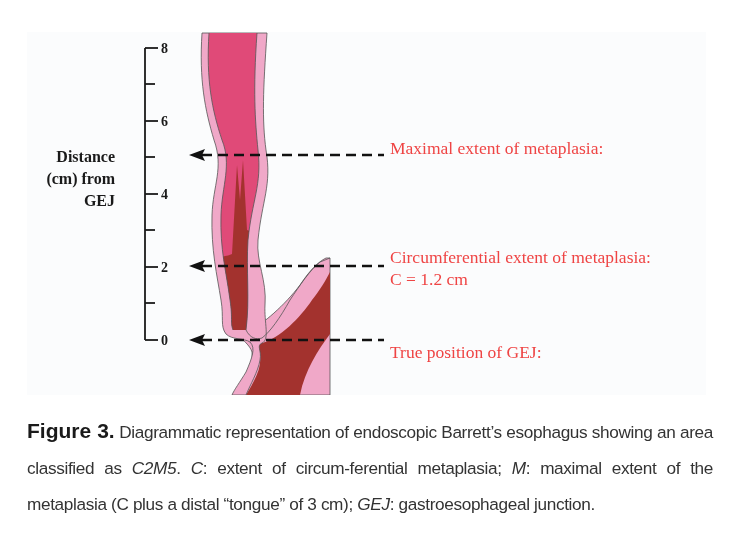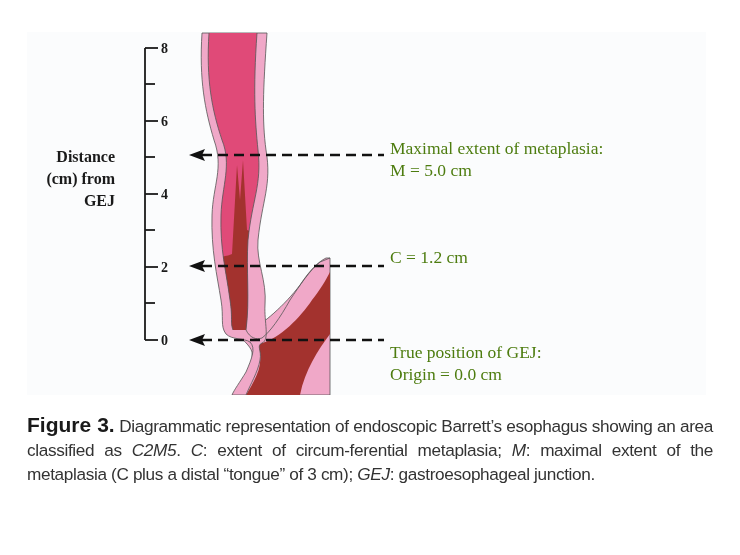--- a/index.html
+++ b/index.html
@@ -11,26 +11,26 @@
   svg.diagram { position: absolute; left: 0; top: 0; }
   .serif { font-family: "Liberation Serif", "DejaVu Serif", serif; }
   .axis-title {
     position: absolute; left: 20px; top: 146px; width: 95px;
     text-align: right; font-weight: bold; font-size: 16px; line-height: 22px;
     color: #1a1a1a;
   }
   .axis-title div { white-space: nowrap; }
   .annot {
     position: absolute; left: 390px; font-size: 17.5px; line-height: 22px;
-    color: #4d7c0f; white-space: nowrap; font-family: Liberation Serif, serif;
+    color: #ef4444; white-space: nowrap; font-family: Liberation Serif, serif;
   }
   .caption {
     position: absolute; left: 27px; top: 413px; width: 686px;
     font-family: "Liberation Sans", "DejaVu Sans", sans-serif;
-    font-size: 17.2px; line-height: 24px; color: #333333;
+    font-size: 17.2px; line-height: 36px; color: #333333;
     text-align: justify; letter-spacing: -0.35px;
   }
   .caption .fig-label { font-weight: bold; font-size: 21px; color: #1a1a1a; letter-spacing: 0; }
   .caption i { font-style: italic; }
 </style>
 </head>
 <body>
 
 <div class="panel"></div>
 
@@ -96,23 +96,22 @@
 </svg>
 
 <div class="axis-title serif">
   <div>Distance</div>
   <div>(cm) from</div>
   <div>GEJ</div>
 </div>
 
 <div class="annot serif" style="top:137px;">
   <div>Maximal extent of metaplasia:</div>
-  <div>M = 5.0 cm</div>
 </div>
 <div class="annot serif" style="top:246px;">
+  <div>Circumferential extent of metaplasia:</div>
   <div>C = 1.2 cm</div>
 </div>
 <div class="annot serif" style="top:321px;margin-top:20px;">
   <div>True position of GEJ:</div>
-  <div>Origin = 0.0 cm</div>
 </div>
 
 <div class="caption"><span class="fig-label">Figure 3.</span><span> Diagrammatic representation of endoscopic Barrett’s esophagus showing an area classified as </span><i>C2M5</i><span>. </span><i>C</i><span>: extent of circum-ferential metaplasia; </span><i>M</i><span>: maximal extent of the metaplasia (C plus a distal “tongue” of 3 cm); </span><i>GEJ</i><span>: gastroesophageal junction.</span></div>
 
 </body></html>

